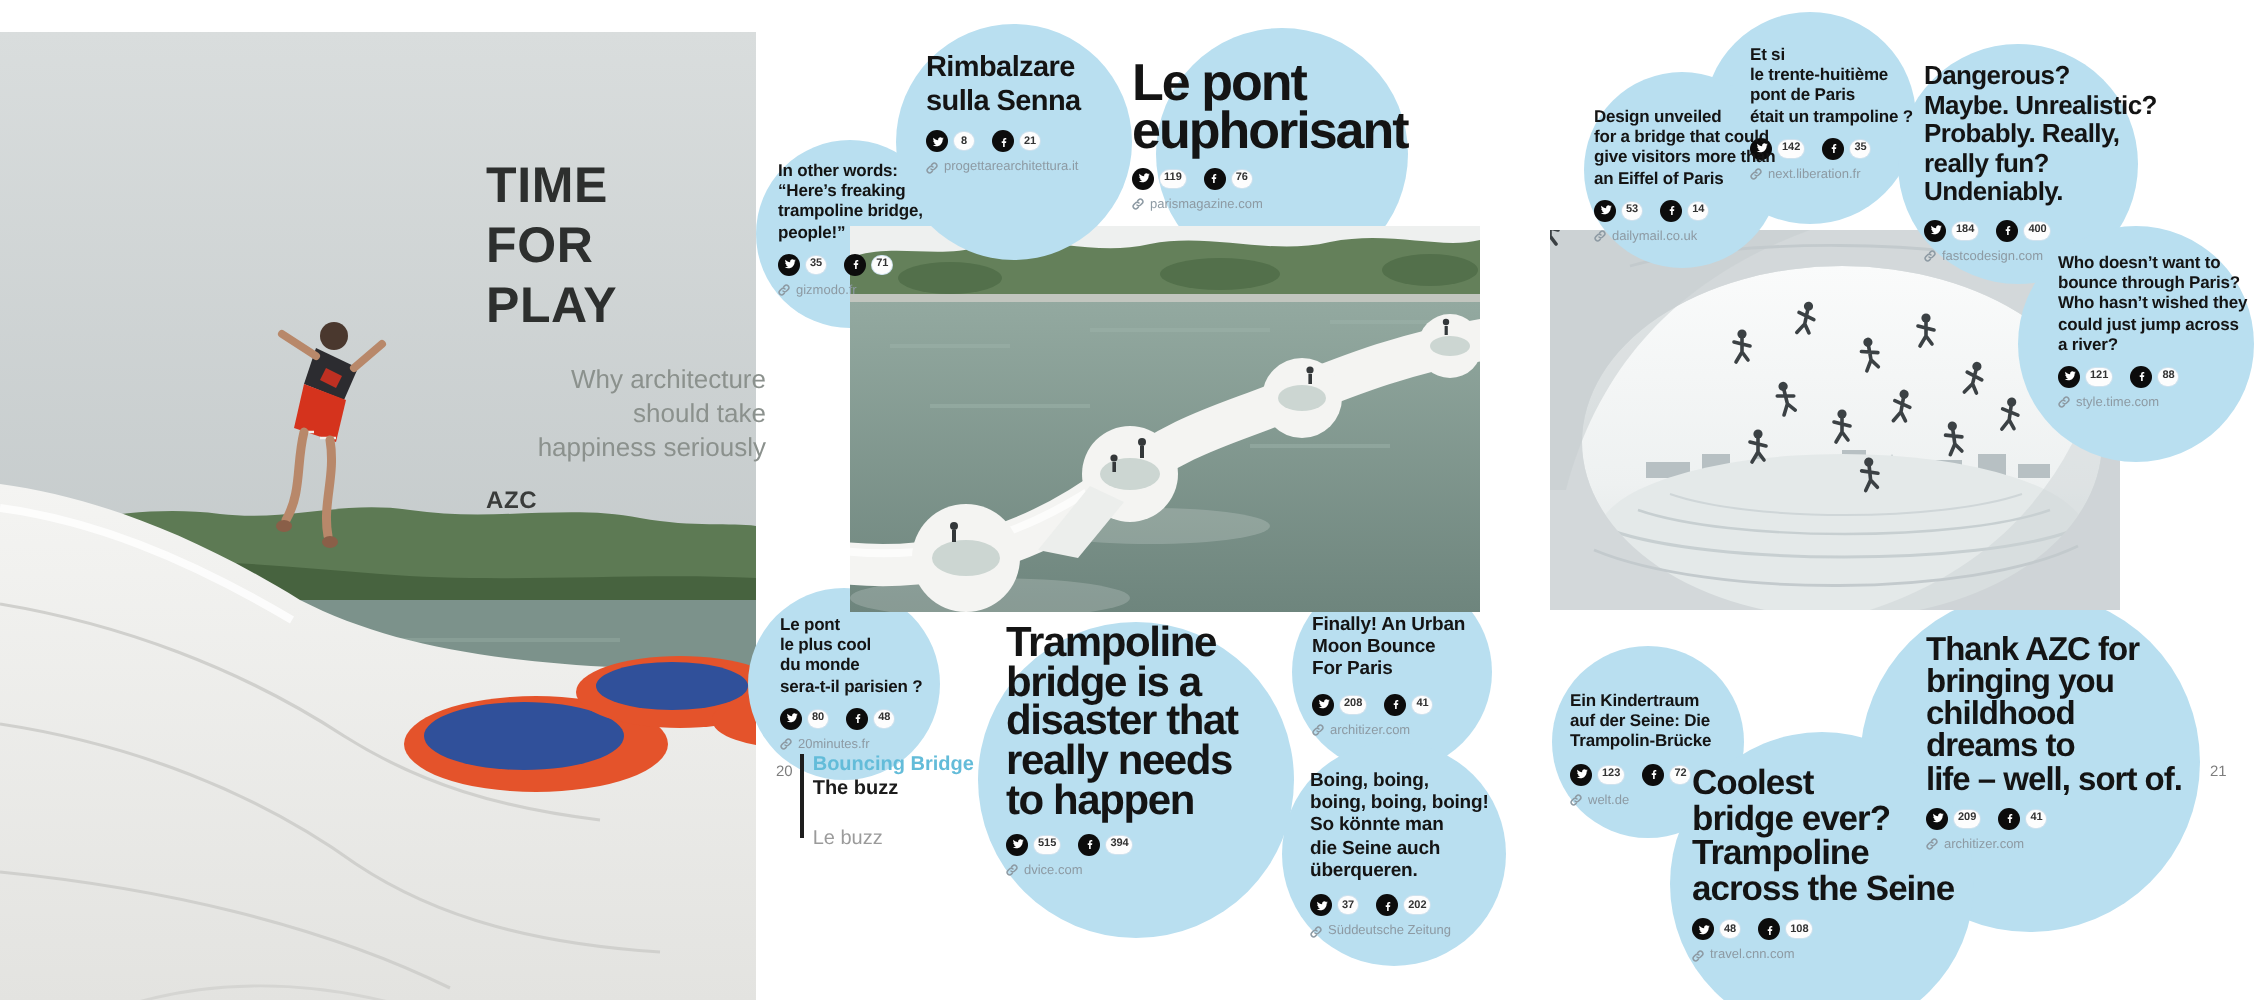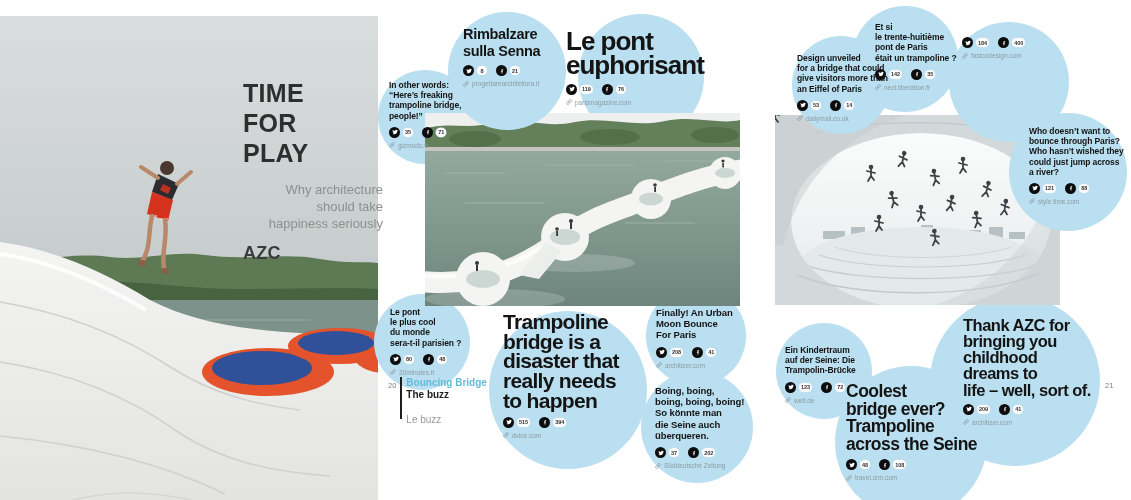--- a/index.html
+++ b/index.html
@@ -28,21 +28,21 @@
   .chip-ic svg{width:6px;height:6px;fill:#fff;}
   .chip-ct{min-width:6px;height:9px;padding:0 2px;border-radius:5px;background:#fdfdfd;
            display:flex;align-items:center;justify-content:center;font-size:5.5px;
            font-weight:bold;color:#333;box-shadow:0 0 0 0.5px #cfe2ee;}
   .q-source{display:flex;align-items:center;gap:3px;margin-top:4px;font-size:6.5px;color:#8d9aa3;}
   .q-source svg{width:6px;height:6px;stroke:#8d9aa3;fill:none;stroke-width:3;flex:none;}
   
   .photo-text{position:absolute;left:243px;top:62px;width:140px;z-index:5;}
   .photo-title{font-size:25px;font-weight:bold;color:#2d2f2e;line-height:1.2;white-space:pre-line;letter-spacing:0.3px;}
   .photo-sub{font-size:13px;color:#8b918d;line-height:1.3;white-space:pre-line;margin-top:14px;text-align:right;}
-  .photo-azc{font-size:18px;font-weight:bold;color:#3a3c3b;margin-top:10px;letter-spacing:0.3px;}
+  .photo-azc{font-size:12px;font-weight:bold;color:#3a3c3b;margin-top:10px;letter-spacing:0.3px;}
   
   .caption{position:absolute;left:388px;top:377px;z-index:5;display:flex;gap:4px;align-items:flex-start;}
   .pageno{font-size:7.5px;color:#7d7d7d;margin-top:4px;}
   .cap-rule{width:2px;height:42px;background:#1e1e1e;}
   .cap-series{font-size:10px;font-weight:bold;color:#63bcd9;}
   .cap-en{font-size:10px;font-weight:bold;color:#1c1c1c;margin-top:1px;}
   .cap-fr{font-size:10px;color:#9b9b9b;margin-top:14px;}
   .page21{position:absolute;left:1105px;top:381px;font-size:7.5px;color:#7d7d7d;z-index:5;}
   .hidden-defs{position:absolute;width:0;height:0;overflow:hidden;}
 </style>
@@ -383,20 +383,25 @@
     </div>
     <div class="q-source">
         <svg viewBox="0 0 24 24">
           <use href="#linkic"></use>
         </svg>
         <span>dailymail.co.uk</span>
       </div>
   </div>
 
   <div class="q" style="left:962px;top:31px;">
+    <div class="q-text fs13">Dangerous?
+Maybe. Unrealistic?
+Probably. Really,
+really fun?
+Undeniably.</div>
     <div class="q-social">
       <span class="chip">
           <span class="chip-ic">
             <svg viewBox="0 0 24 24">
               <use href="#twbird"></use>
             </svg>
           </span>
           <span class="chip-ct">184</span>
         </span>
       <span class="chip">

